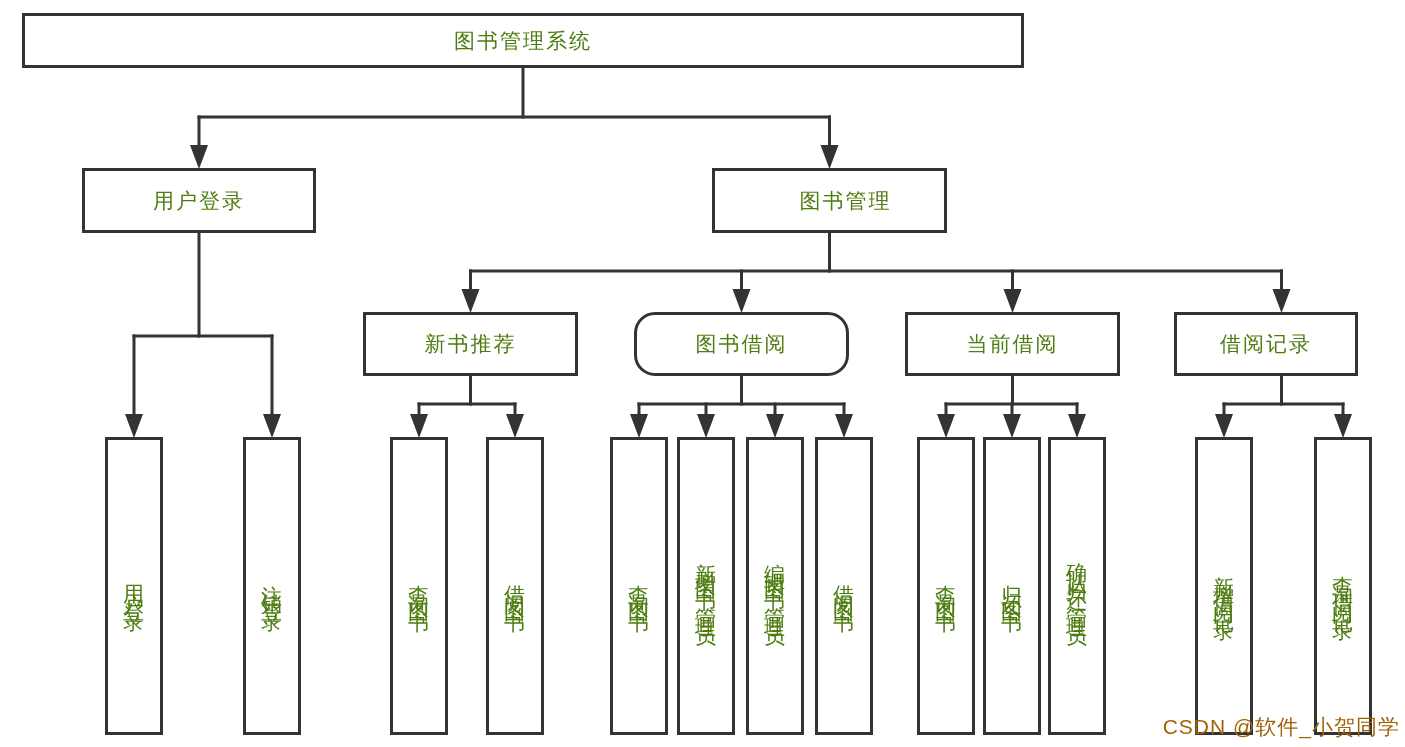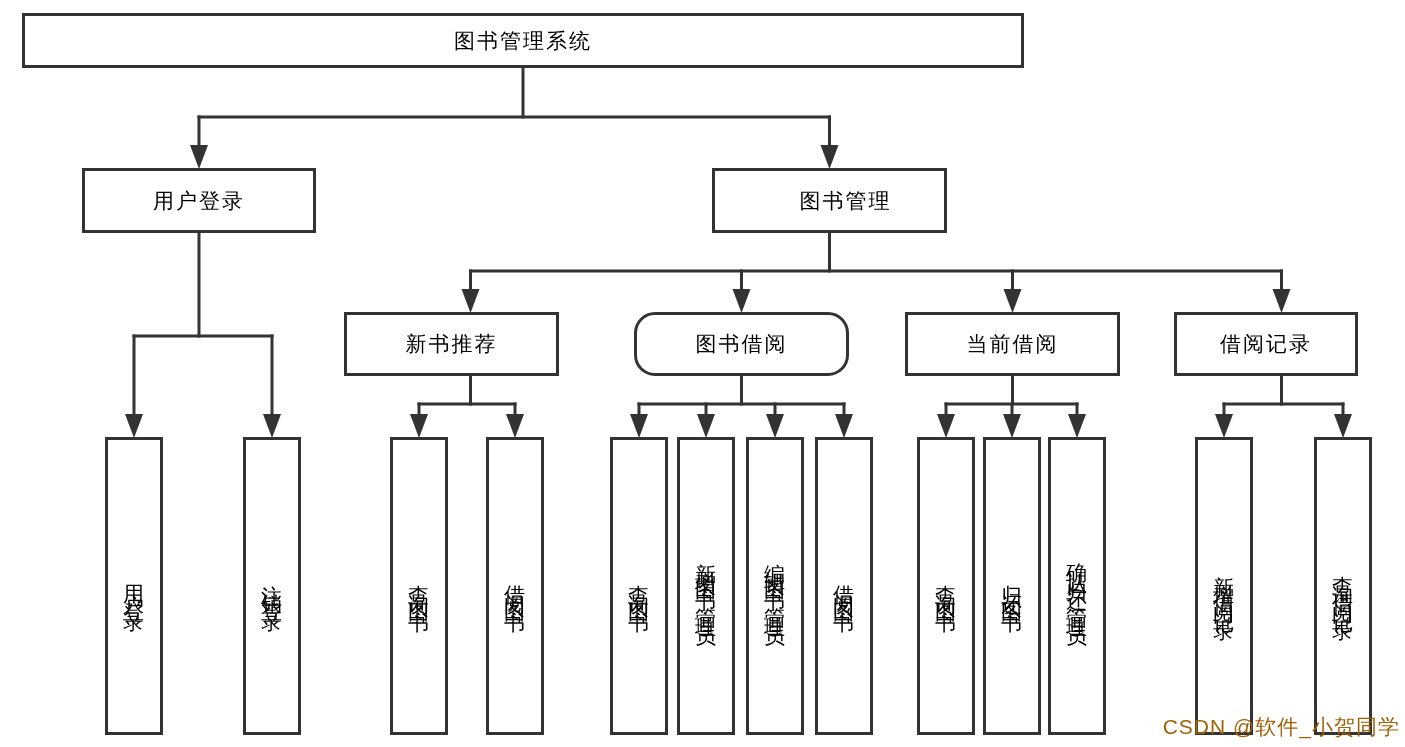--- a/index.html
+++ b/index.html
@@ -20,21 +20,21 @@
     left: 0;
     top: 0;
     z-index: 0;
     pointer-events: none;
   }
   .box {
     position: absolute;
     box-sizing: border-box;
     background: #ffffff;
     border: 3px solid #333333;
-    color: #000000;
+    color: #4d7c0f;
     display: flex;
     align-items: center;
     justify-content: center;
     z-index: 1;
   }
   .box.h {
     font-size: 21px;
     letter-spacing: 2px;
   }
   .box.v .vtext {
@@ -120,21 +120,21 @@
     <span>图书管理系统</span>
   </div>
 
   <div class="box h" style="left:82px; top:168px; width:234px; height:65px;">
     <span>用户登录</span>
   </div>
   <div class="box h" style="left:712px; top:168px; width:235px; height:65px;padding-left:32px;">
     <span>图书管理</span>
   </div>
 
-  <div class="box h" style="left:344px; top:312px; width:215px; height:64px;">
+  <div class="box h" style="left:363px; top:312px; width:215px; height:64px;">
     <span>新书推荐</span>
   </div>
   <div class="box h" style="left:634px; top:312px; width:215px; height:64px;border-radius:21px;">
     <span>图书借阅</span>
   </div>
   <div class="box h" style="left:905px; top:312px; width:215px; height:64px;align-items:center;">
     <span>当前借阅</span>
   </div>
   <div class="box h" style="left:1174px; top:312px; width:184px; height:64px;">
     <span>借阅记录</span>

